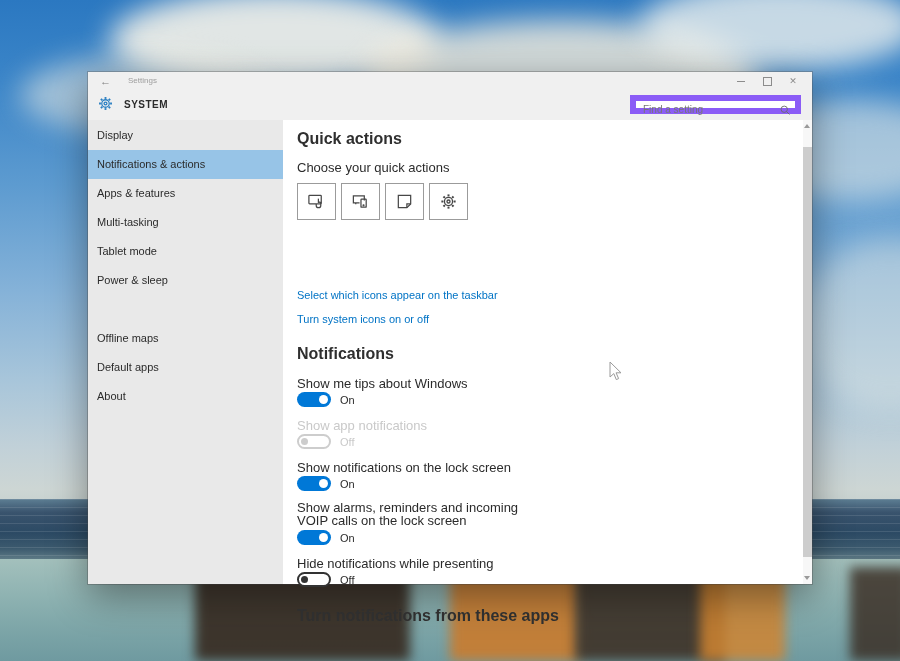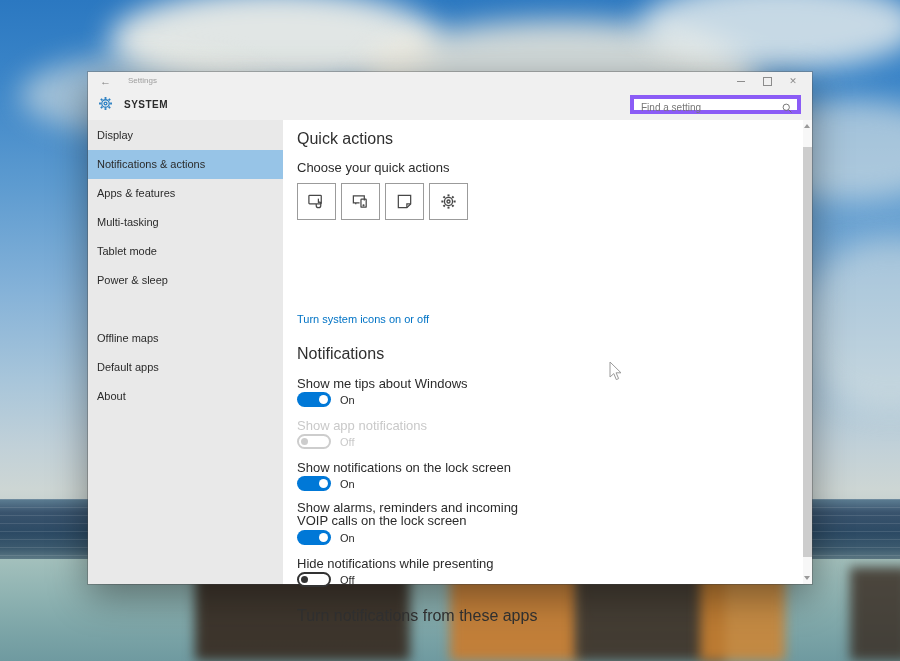--- a/index.html
+++ b/index.html
@@ -42,35 +42,35 @@
   .back-btn{position:absolute;left:12px;top:2px;font-size:11px;color:#7e7e7e;line-height:14px;cursor:pointer;}
   .win-title{position:absolute;left:40px;top:4px;font-size:8px;color:#9d9d9d;}
   .win-controls{position:absolute;right:6px;top:0;height:18px;display:flex;align-items:center;}
   .win-btn{width:26px;height:18px;display:flex;align-items:center;justify-content:center;color:#8c8c8c;font-size:9px;cursor:pointer;}
   .min-line{display:block;width:8px;height:1px;background:#8c8c8c;}
   .max-box{display:block;width:7px;height:7px;border:1px solid #8c8c8c;}
   .appheader{position:absolute;left:0;top:18px;width:100%;height:30px;background:#f0f0f0;}
   .sys-gear{position:absolute;left:9px;top:5px;}
   .app-title{position:absolute;left:36px;top:9px;font-size:10px;font-weight:bold;letter-spacing:.5px;color:#2b2b2b;}
   .searchbox{position:absolute;left:542px;top:5px;width:171px;height:19px;background:#fff;
-    border:4px solid #8b5cf6;box-sizing:border-box;}
+    border:6px solid #8b5cf6;box-sizing:border-box;}
   .searchbox input{position:absolute;left:0;top:0;width:148px;height:17px;border:none;outline:none;
     padding:0 0 0 7px;font-size:10px;font-family:"Liberation Sans",sans-serif;color:#444;background:transparent;}
   .searchbox input::placeholder{color:#767676;}
   .search-ico{position:absolute;right:4px;top:3px;}
 
   
   .sidebar{position:absolute;left:0;top:48px;width:195px;height:464px;background:#e9e9e9;}
   .side-item{position:absolute;left:0;width:195px;height:29px;line-height:29px;padding-left:9px;
     box-sizing:border-box;font-size:11px;color:#2b2b2b;cursor:pointer;}
   .side-item.selected{background:#97c4e7;}
 
   
   .content{position:absolute;left:195px;top:48px;width:520px;height:464px;background:#fff;}
-  .h1{position:absolute;font-size:16px;font-weight:400;color:#2f2f2f;}
+  .h1{position:absolute;font-size:16px;font-weight:700;color:#2f2f2f;}
   .body-txt{position:absolute;font-size:13px;color:#2b2b2b;}
   .link{position:absolute;font-size:11px;color:#0073c5;cursor:pointer;}
   .qa-row{position:absolute;left:14px;top:63px;display:flex;gap:5px;}
   .qa-btn{width:39px;height:37px;border:1px solid #9b9b9b;background:#fff;display:flex;
     align-items:center;justify-content:center;cursor:pointer;box-sizing:border-box;}
   .toggle{position:absolute;width:34px;height:15px;border-radius:8px;box-sizing:border-box;cursor:pointer;}
   .toggle.on{background:#0078d7;}
   .toggle.on::after{content:"";position:absolute;right:3px;top:3px;width:9px;height:9px;border-radius:50%;background:#fff;}
   .toggle.off{background:#fff;border:2px solid #333;}
   .toggle.off::after{content:"";position:absolute;left:2px;top:2px;width:7px;height:7px;border-radius:50%;background:#333;}
@@ -218,20 +218,21 @@
               <line x1="4.6" y1="10" x2="2.5" y2="10"></line>
                 <line x1="6.2" y1="6.2" x2="4.7" y2="4.7"></line>
               <line x1="10" y1="4.6" x2="10" y2="2.5"></line>
                 <line x1="13.8" y1="6.2" x2="15.3" y2="4.7"></line>
             </g>
           </svg>
         </span>
       </div>
     </div>
 
+    <div class="link" style="left:14px;top:169px">Select which icons appear on the taskbar</div>
     <div class="link" style="left:14px;top:193px">Turn system icons on or off</div>
 
     <div class="h1" style="left:14px;top:225px">Notifications</div>
 
     <div class="body-txt" style="left:14px;top:256px">Show me tips about Windows</div>
     <div class="toggle on" style="left:14px;top:272px"></div>
     <div class="tstate" style="left:57px;top:274px">On</div>
 
     <div class="body-txt dimmed" style="left:14px;top:298px">Show app notifications</div>
     <div class="toggle off disabled" style="left:14px;top:314px"></div>

